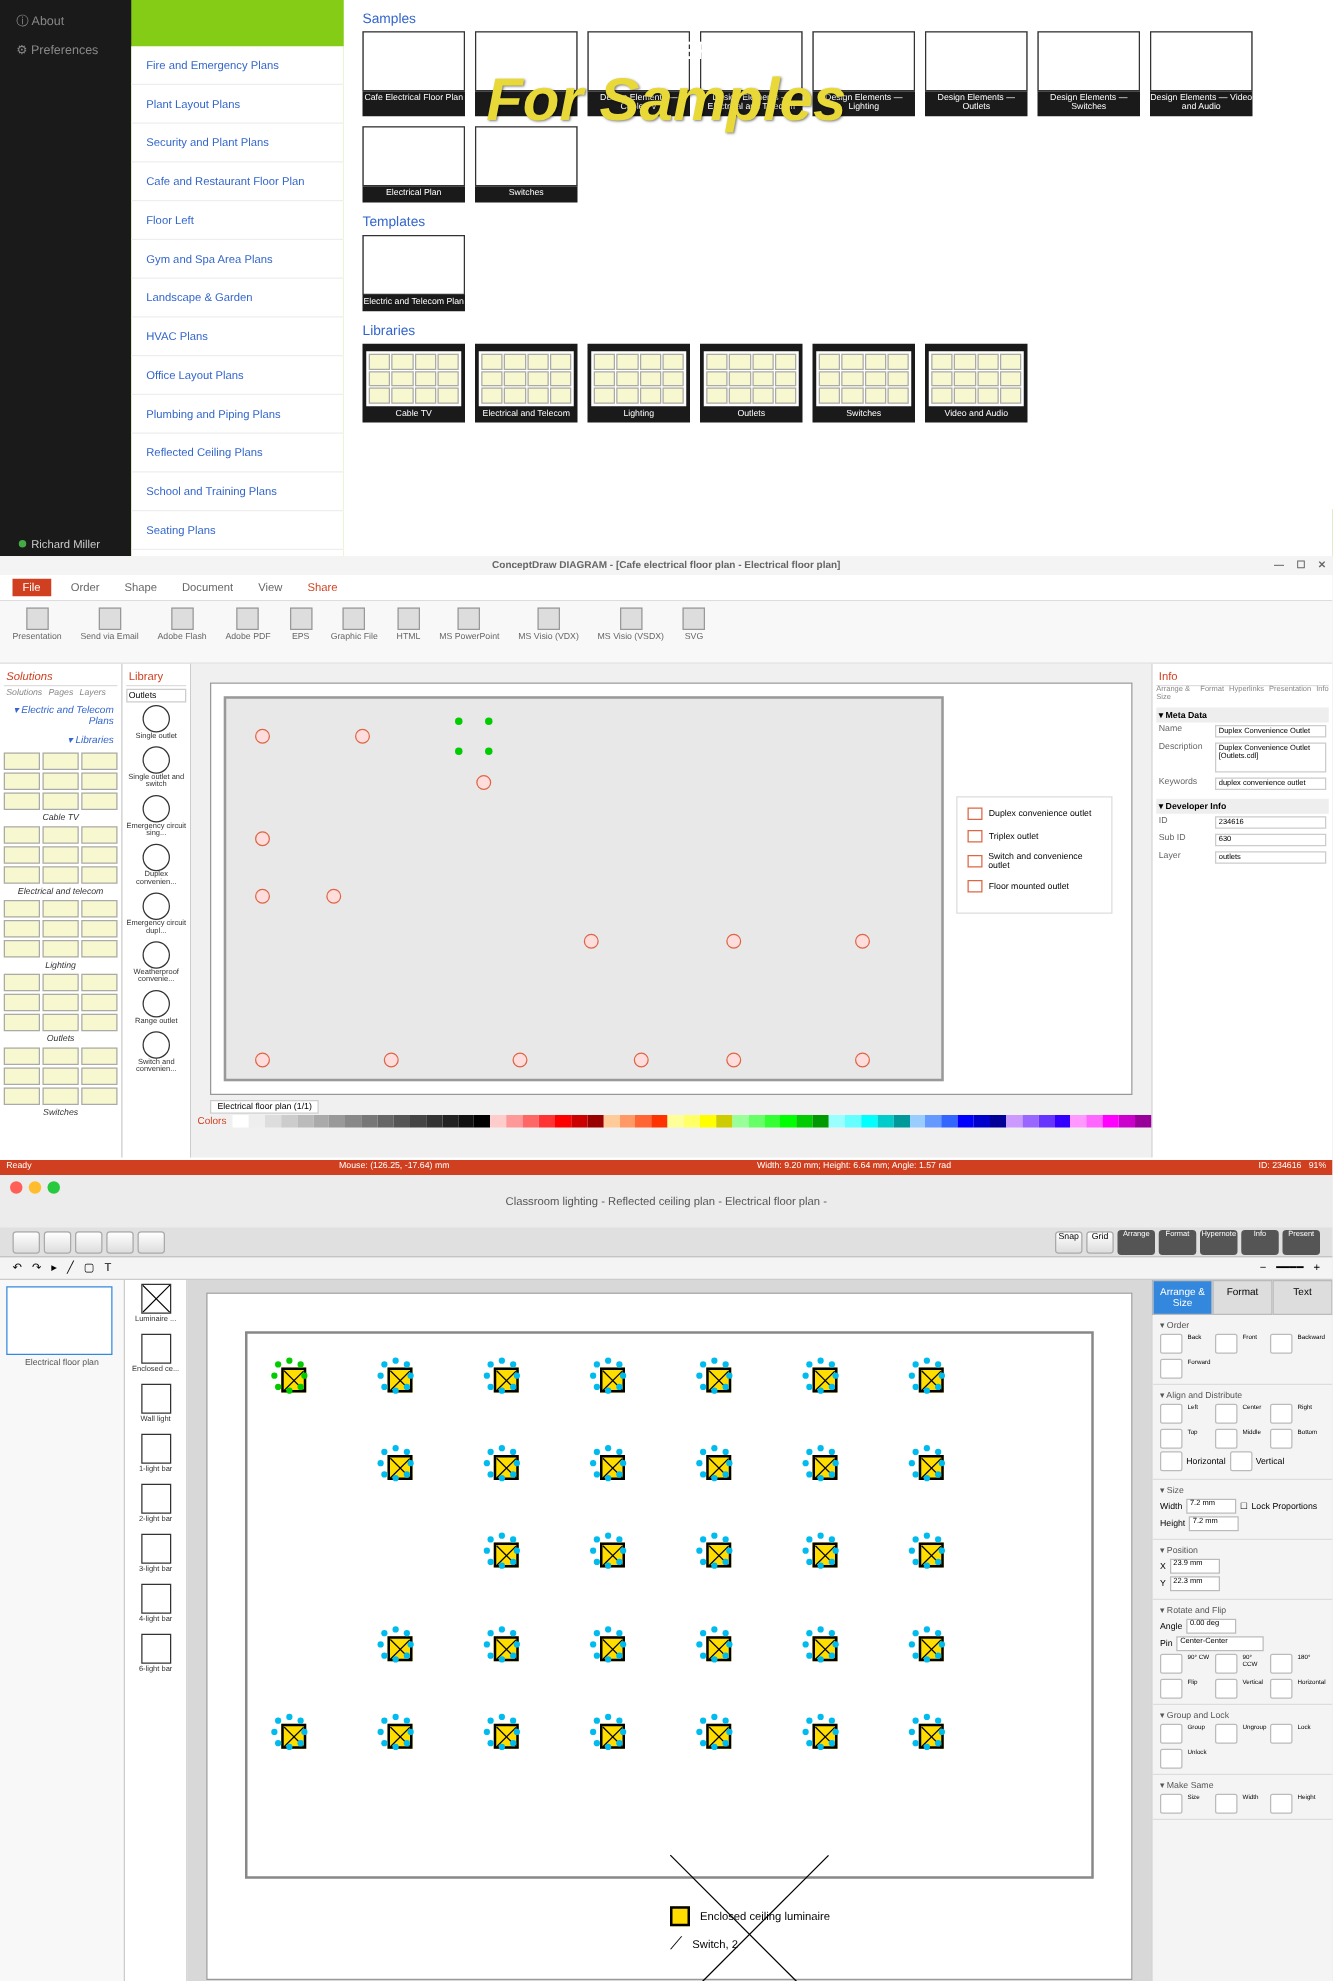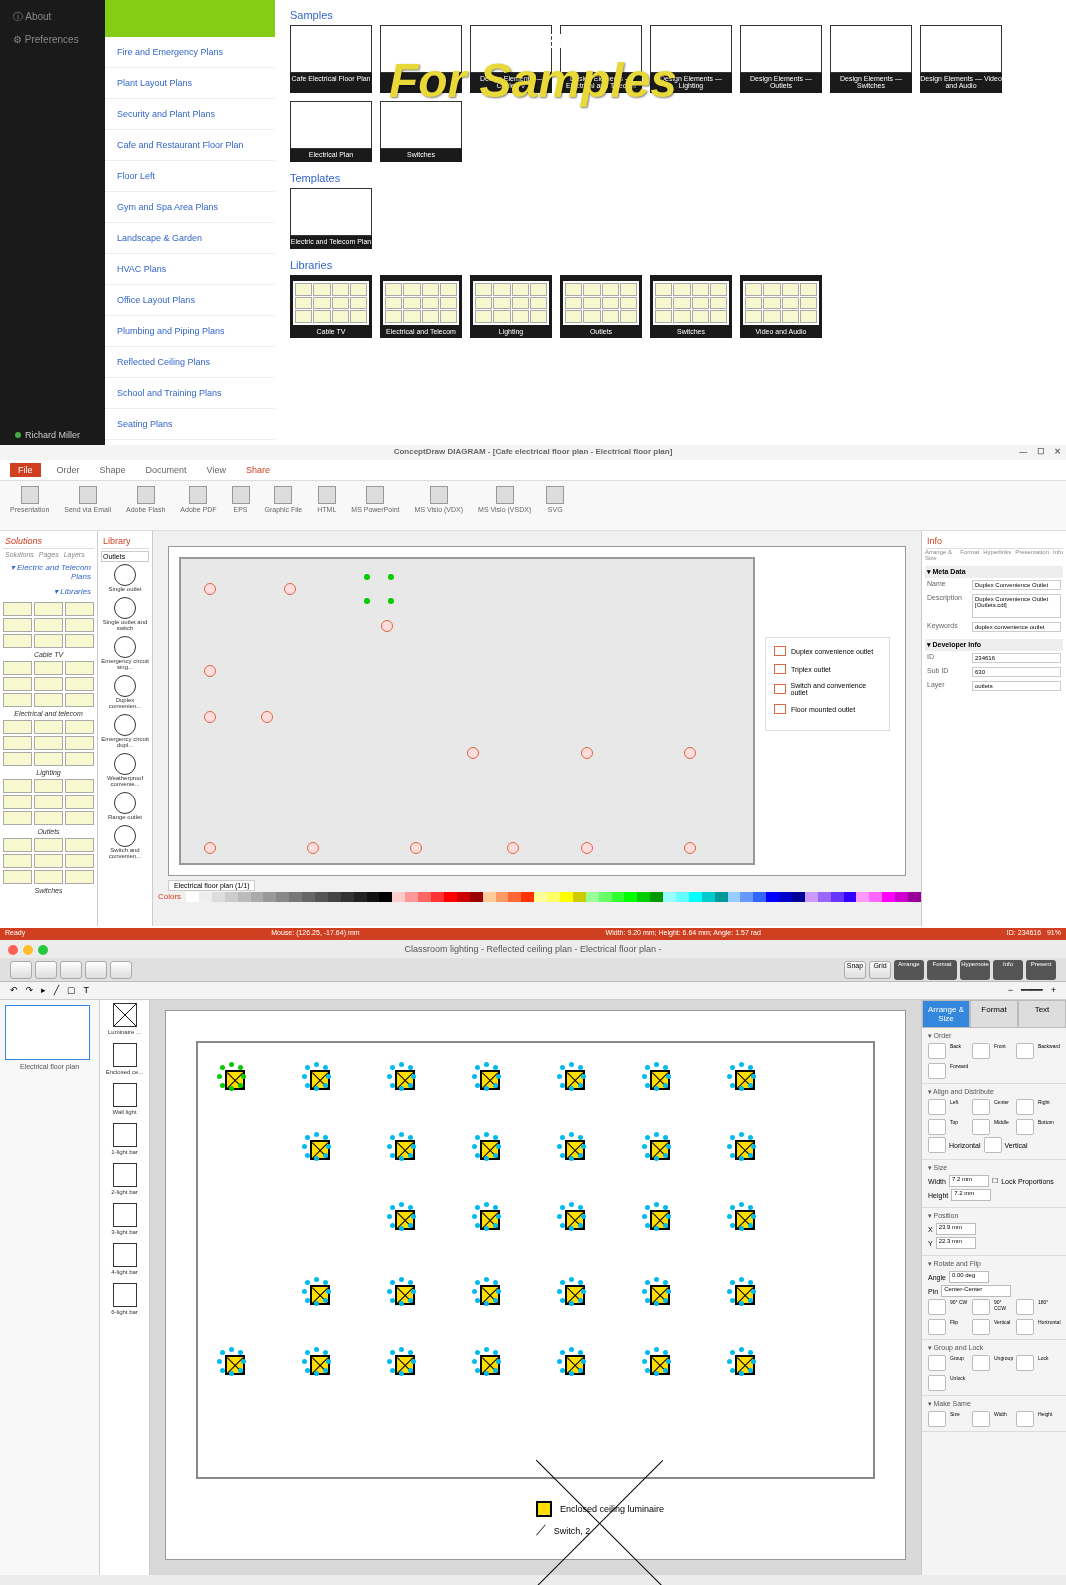--- a/index.html
+++ b/index.html
@@ -66,21 +66,21 @@
 .s2-info-head { font-size: 7px; font-weight: bold; padding: 2px; background: #eee; }
 .s2-info-row { display: flex; padding: 2px; }
 .s2-info-key { width: 45px; color: #666; }
 .s2-info-val { flex: 1; background: #fff; border: 1px solid #ccc; padding: 1px 2px; font-size: 6px; }
 .s2-statusbar { position: absolute; bottom: 0; left: 0; right: 0; height: 12px; background: #d04020; color: #fff; font-size: 7px; padding: 1px 5px; display: flex; justify-content: space-between; }
 
 
 .section3 { background: #ececec; height: 645px; position: relative; font-size: 9px; }
 .s3-traffic { position: absolute; top: 5px; left: 8px; display: flex; gap: 5px; }
 .s3-tl { width: 10px; height: 10px; border-radius: 50%; }
-.s3-title { text-align: center; font-size: 9px; color: #555; padding: 4px; }
+.s3-title { text-align: center; font-size: 9px; color: #555; padding: 16px; }
 .s3-toolbar { display: flex; justify-content: space-between; padding: 2px 10px; background: #e0e0e0; border-bottom: 1px solid #bbb; height: 24px; }
 .s3-tool-group { display: flex; gap: 3px; align-items: center; }
 .s3-tool-btn { width: 22px; height: 18px; background: linear-gradient(#fff,#ddd); border: 1px solid #aaa; border-radius: 3px; font-size: 7px; text-align: center; }
 .s3-tool-dark { width: 30px; height: 20px; background: #555; border-radius: 3px; color: #fff; font-size: 6px; text-align: center; padding-top: 1px; }
 .s3-toolbar2 { display: flex; gap: 8px; padding: 3px 10px; background: #f4f4f4; border-bottom: 1px solid #ccc; height: 18px; }
 .s3-body { display: flex; height: 575px; }
 .s3-thumbs { width: 100px; background: #f8f8f8; border-right: 1px solid #ccc; padding: 5px; }
 .s3-thumb { width: 85px; height: 55px; background: #fff; border: 1px solid #3388dd; margin-bottom: 3px; }
 .s3-thumb-label { font-size: 7px; text-align: center; color: #555; }
 .s3-lib3 { width: 50px; background: #fff; border-right: 1px solid #ccc; padding: 3px; text-align: center; }

